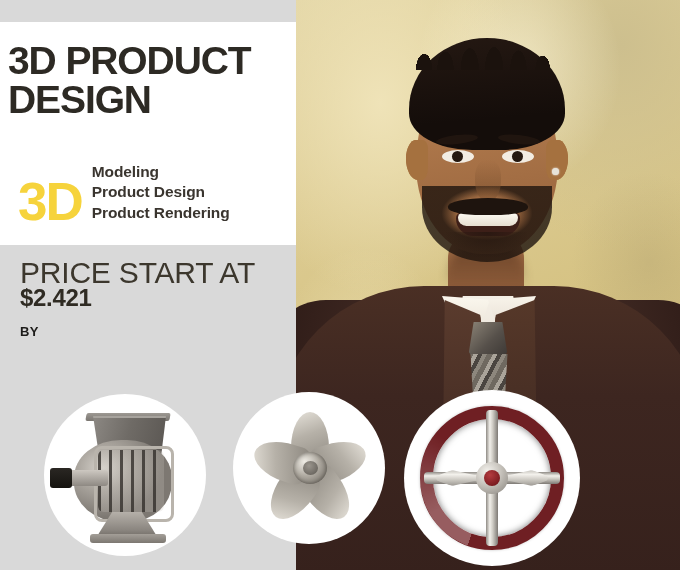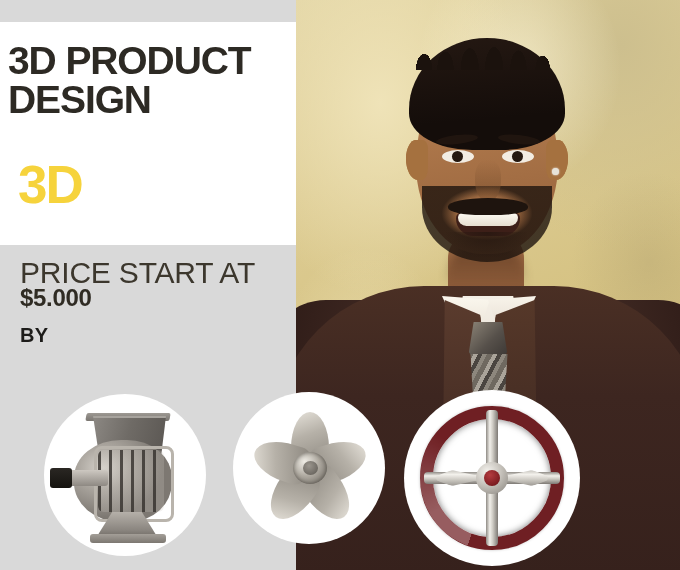--- a/index.html
+++ b/index.html
@@ -209,21 +209,21 @@
   .price-label{
     position:absolute;left:20px;top:256px;
     font-size:30px;font-weight:normal;color:#3c372d;letter-spacing:-0.2px;
   }
   .price-value{
     position:absolute;left:20px;top:284px;
     font-size:24px;font-weight:bold;color:#2f2b23;letter-spacing:-0.3px;
   }
   .by-label{
     position:absolute;left:20px;top:324px;
-    font-size:20px;font-weight:bold;color:#1d1c1a;letter-spacing:0.4px;
+    font-size:13px;font-weight:bold;color:#1d1c1a;letter-spacing:0.4px;
   }
   .brand{
     position:absolute;left:19px;top:345px;
     font-size:27px;font-weight:bold;color:#111010;letter-spacing:-0.6px;
   }
 
   
   .circle{
     position:absolute;border-radius:50%;background:#ffffff;overflow:hidden;
   }
@@ -401,24 +401,29 @@
   <div class="white-panel"></div>
   <div class="gray-panel"></div>
 
   <div class="title">
     <span class="l1">3D PRODUCT</span>
     <span class="l2">DESIGN</span>
   </div>
 
   <div class="svc">
     <div class="svc-3d">3D</div>
+    <div class="svc-list">
+      <span>Modeling</span>
+      <span>Product Design</span>
+      <span>Product Rendering</span>
+    </div>
   </div>
 
   <div class="price-label">PRICE START AT</div>
-  <div class="price-value">$5.000</div>
+  <div class="price-value">$2.421</div>
   <div class="by-label">BY</div>
 
   <div class="circle c1">
     <div class="valve">
       <div class="v-hopper-lip"></div>
       <div class="v-hopper"></div>
       <div class="v-body"></div>
       <div class="v-rotor"></div>
       <div class="v-rotor-frame"></div>
       <div class="v-shaft"></div>

